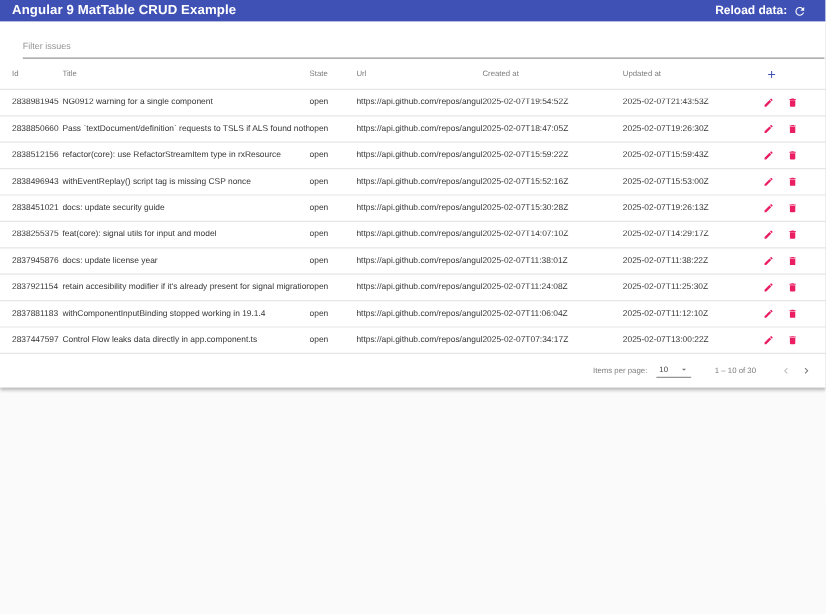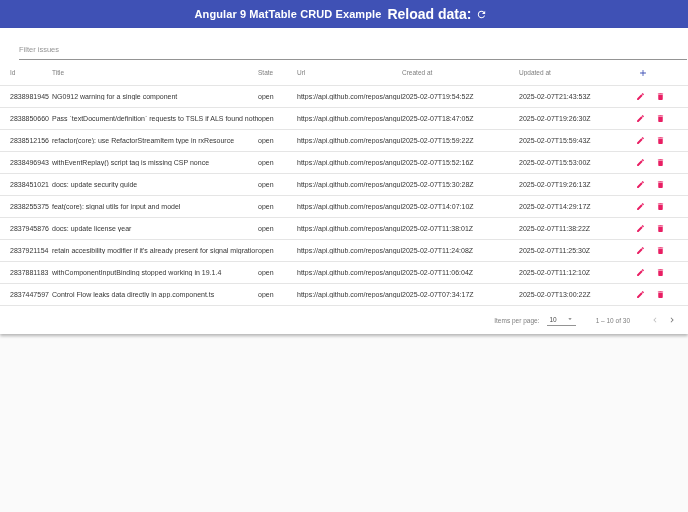--- a/index.html
+++ b/index.html
@@ -5,28 +5,28 @@
   * { box-sizing: border-box; }
   html,body { margin:0; padding:0; }
   body {
     width:688px; height:512px; overflow:hidden;
     background:#fafafa;
     font-family:"Liberation Sans","DejaVu Sans",sans-serif;
     -webkit-font-smoothing:antialiased;
   }
   
   .toolbar {
-    height:28px; background:#3f51b5; color:#fff;
-    display:flex; align-items:center; justify-content:center;
+    height:18px; background:#3f51b5; color:#fff;
+    display:flex; align-items:center; justify-content:space-between;
     padding:0 10px;
   }
   .toolbar-title { font-size:11px; font-weight:700; letter-spacing:.1px; }
   .reload-btn {
     display:flex; align-items:center; gap:5px;
-    font-size:14px; font-weight:700; cursor:pointer; color:#fff;
+    font-size:10px; font-weight:700; cursor:pointer; color:#fff;
     background:none; border:none; font-family:inherit;
   }
   .reload-btn svg { width:11px; height:11px; display:block; fill:currentColor; }
 
   
   .content { background:#fff; box-shadow:0 2px 3px rgba(0,0,0,.28); }
 
   
   .filter-wrap { padding:10px 10px 0; }
   .filter-input {

